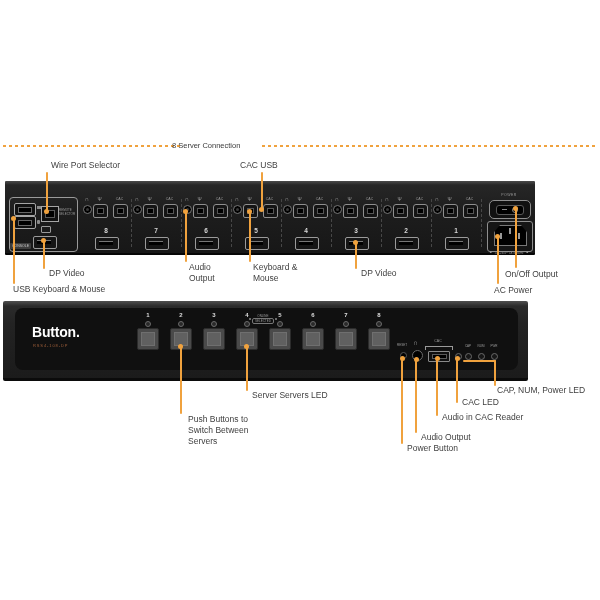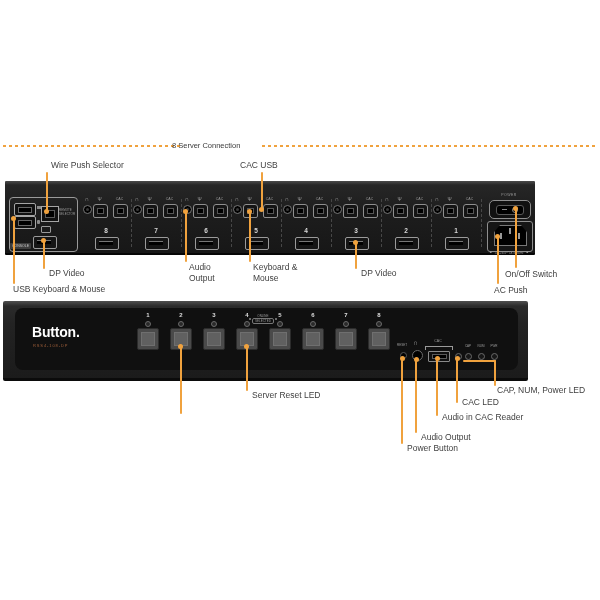--- a/index.html
+++ b/index.html
@@ -122,21 +122,21 @@
 </style>
 </head>
 <body>
 
 <div class="stage">
 
   <div class="dash" style="left:3px;top:145px;width:177px"></div>
   <div class="co-label title" style="left:172px;top:140px">8 Server Connection</div>
   <div class="dash" style="left:262px;top:145px;width:335px"></div>
 
-  <div class="co-label" style="left:51px;top:160px">Wire Push Selector</div>
+  <div class="co-label" style="left:51px;top:160px">Wire Port Selector</div>
   <div class="co-line" style="left:46px;top:172px;height:40px"></div>
   <div class="co-dot" style="left:44px;top:209px"></div>
 
   <div class="co-label" style="left:240px;top:160px">CAC USB</div>
   <div class="co-line" style="left:261px;top:172px;height:38px"></div>
   <div class="co-dot" style="left:259px;top:207px"></div>
 
   <div class="back-panel"></div>
 
   <div class="console-box"></div>
@@ -331,25 +331,25 @@
   <div class="co-line" style="left:249px;top:212px;height:50px"></div>
   <div class="co-label" style="left:253px;top:262px">Keyboard &amp;
 Mouse</div>
 
   <div class="co-dot" style="left:353px;top:240px"></div>
   <div class="co-line" style="left:355px;top:243px;height:26px"></div>
   <div class="co-label" style="left:361px;top:268px">DP Video</div>
 
   <div class="co-dot" style="left:513px;top:206px"></div>
   <div class="co-line" style="left:515px;top:209px;height:59px"></div>
-  <div class="co-label" style="left:505px;top:269px">On/Off Switch</div>
+  <div class="co-label" style="left:505px;top:269px">On/Off Output</div>
 
   <div class="co-dot" style="left:495px;top:234px"></div>
   <div class="co-line" style="left:497px;top:237px;height:47px"></div>
-  <div class="co-label" style="left:494px;top:285px">AC Push</div>
+  <div class="co-label" style="left:494px;top:285px">AC Power</div>
 
   <div class="front-panel"></div>
   <div class="front-face"></div>
   <div class="brand">Button.</div>
   <div class="model">RSS4-108-DP</div>
 
   <div>
       <div class="fbtn" style="left: 135px;">
         <div class="fbtn-num">1</div>
         <div class="fbtn-led"></div>
@@ -416,24 +416,27 @@
 
   <div class="ctl-label" style="left:462px;top:344px;width:12px">CAP</div>
   <div class="ctl-label" style="left:475px;top:344px;width:12px">NUM</div>
   <div class="ctl-label" style="left:488px;top:344px;width:12px">PWR</div>
   <div class="led" style="left:465px;top:353px"></div>
   <div class="led" style="left:478px;top:353px"></div>
   <div class="led" style="left:491px;top:353px"></div>
 
   <div class="co-dot" style="left:178px;top:344px"></div>
   <div class="co-line" style="left:180px;top:347px;height:67px"></div>
+  <div class="co-label" style="left:188px;top:414px">Push Buttons to
+Switch Between
+Servers</div>
 
   <div class="co-dot" style="left:244px;top:344px"></div>
   <div class="co-line" style="left:246px;top:347px;height:44px"></div>
-  <div class="co-label" style="left:252px;top:390px">Server Reset LED</div>
+  <div class="co-label" style="left:252px;top:390px">Server Servers LED</div>
 
   <div class="co-dot" style="left:400px;top:356px"></div>
   <div class="co-line" style="left:401px;top:358px;height:86px"></div>
   <div class="co-label" style="left:407px;top:443px">Power Button</div>
 
   <div class="co-dot" style="left:414px;top:357px"></div>
   <div class="co-line" style="left:415px;top:360px;height:73px"></div>
   <div class="co-label" style="left:421px;top:432px">Audio Output</div>
 
   <div class="co-dot" style="left:435px;top:356px"></div>

